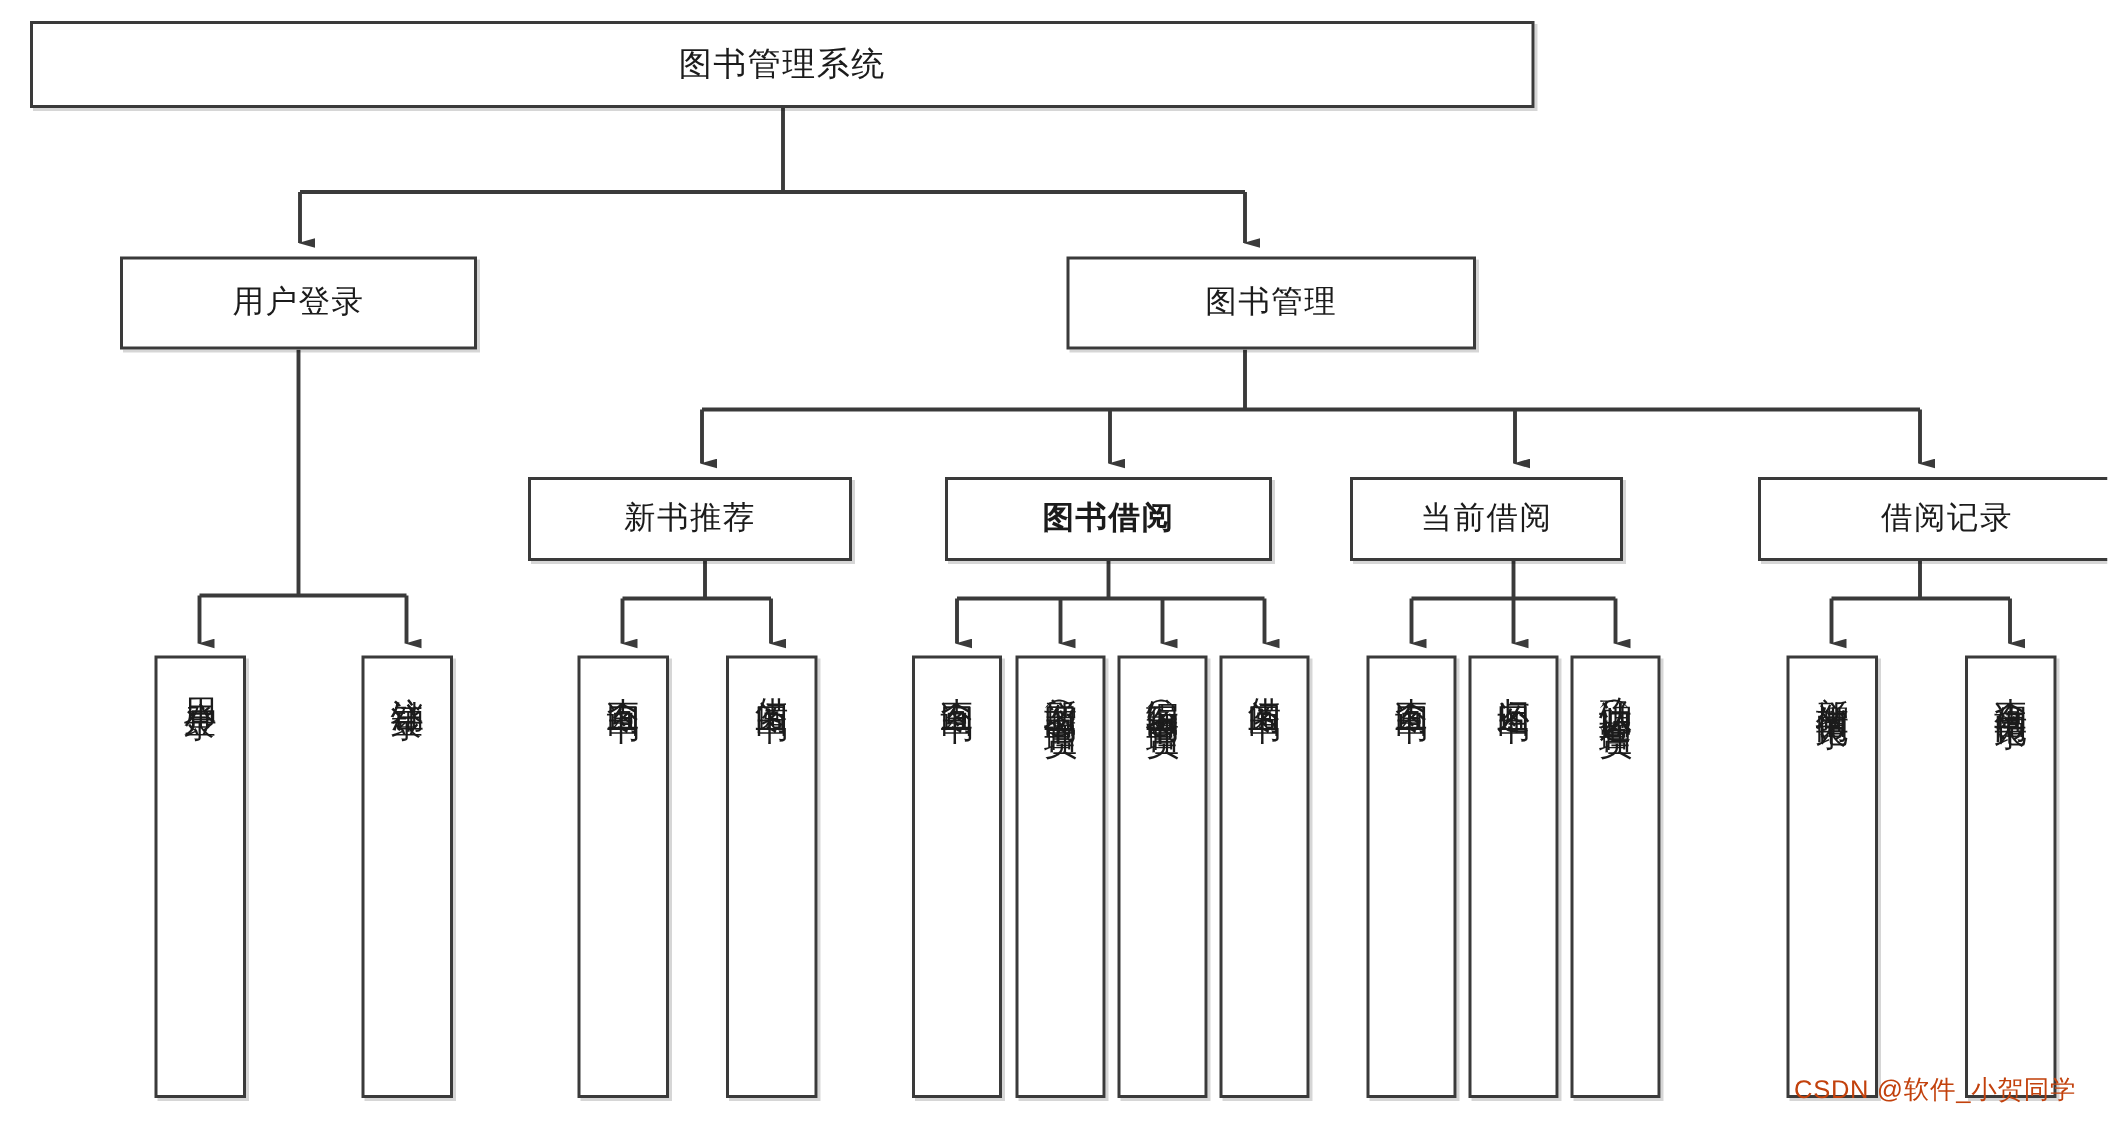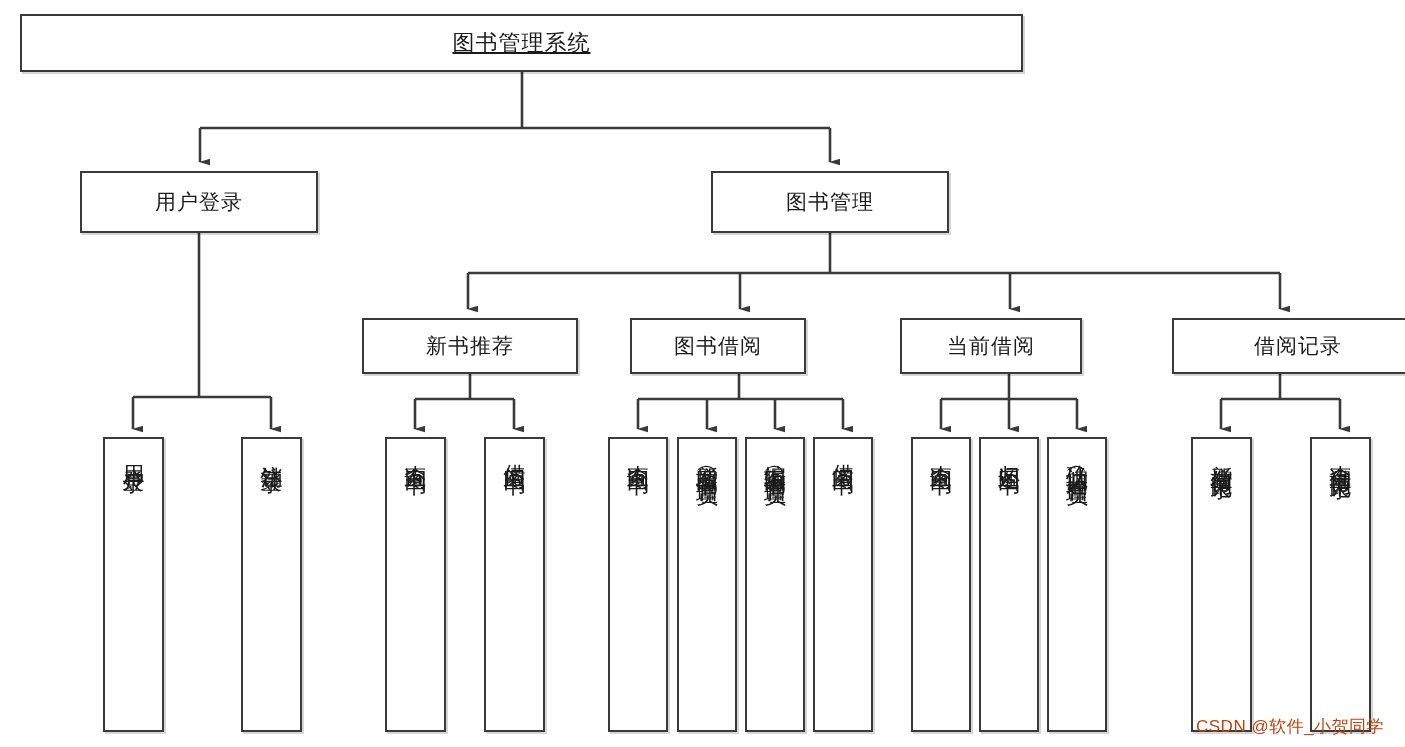--- a/index.html
+++ b/index.html
@@ -114,37 +114,37 @@
       <path d="M1009,399 L1009,429" marker-end="url(#ah)"></path>
       <path d="M1077,399 L1077,429" marker-end="url(#ah)"></path>
 
       <path d="M1280,374 L1280,399"></path>
       <path d="M1221,399 L1340,399"></path>
       <path d="M1221,399 L1221,429" marker-end="url(#ah)"></path>
       <path d="M1340,399 L1340,429" marker-end="url(#ah)"></path>
     </g>
   </svg>
 
-  <div class="node" id="node-root" style="left:20px; top:14px; width:1003px; height:58px;text-decoration:underline;">
+  <div class="node" id="node-root" style="left:20px; top:14px; width:1003px; height:58px;">
     <span class="lbl">图书管理系统</span>
   </div>
 
   <div class="node" style="left:80px; top:171px; width:238px; height:62px;">
     <span class="lbl">用户登录</span>
   </div>
 
-  <div class="node" style="left:711px; top:171px; width:238px; height:62px;">
+  <div class="node" style="left:711px; top:171px; width:273px; height:62px;">
     <span class="lbl">图书管理</span>
   </div>
 
-  <div class="node" style="left:362px; top:318px; width:216px; height:56px;justify-content:center;">
+  <div class="node" style="left:352px; top:318px; width:216px; height:56px;justify-content:center;">
     <span class="lbl">新书推荐</span>
   </div>
 
-  <div class="node" style="left:630px; top:318px; width:176px; height:56px;">
+  <div class="node" style="left:630px; top:318px; width:218px; height:56px;font-weight:bold;">
     <span class="lbl">图书借阅</span>
   </div>
 
   <div class="node" style="left:900px; top:318px; width:182px; height:56px;">
     <span class="lbl">当前借阅</span>
   </div>
 
   <div class="node" style="left:1172px; top:318px; width:252px; height:56px;">
     <span class="lbl">借阅记录</span>
   </div>

